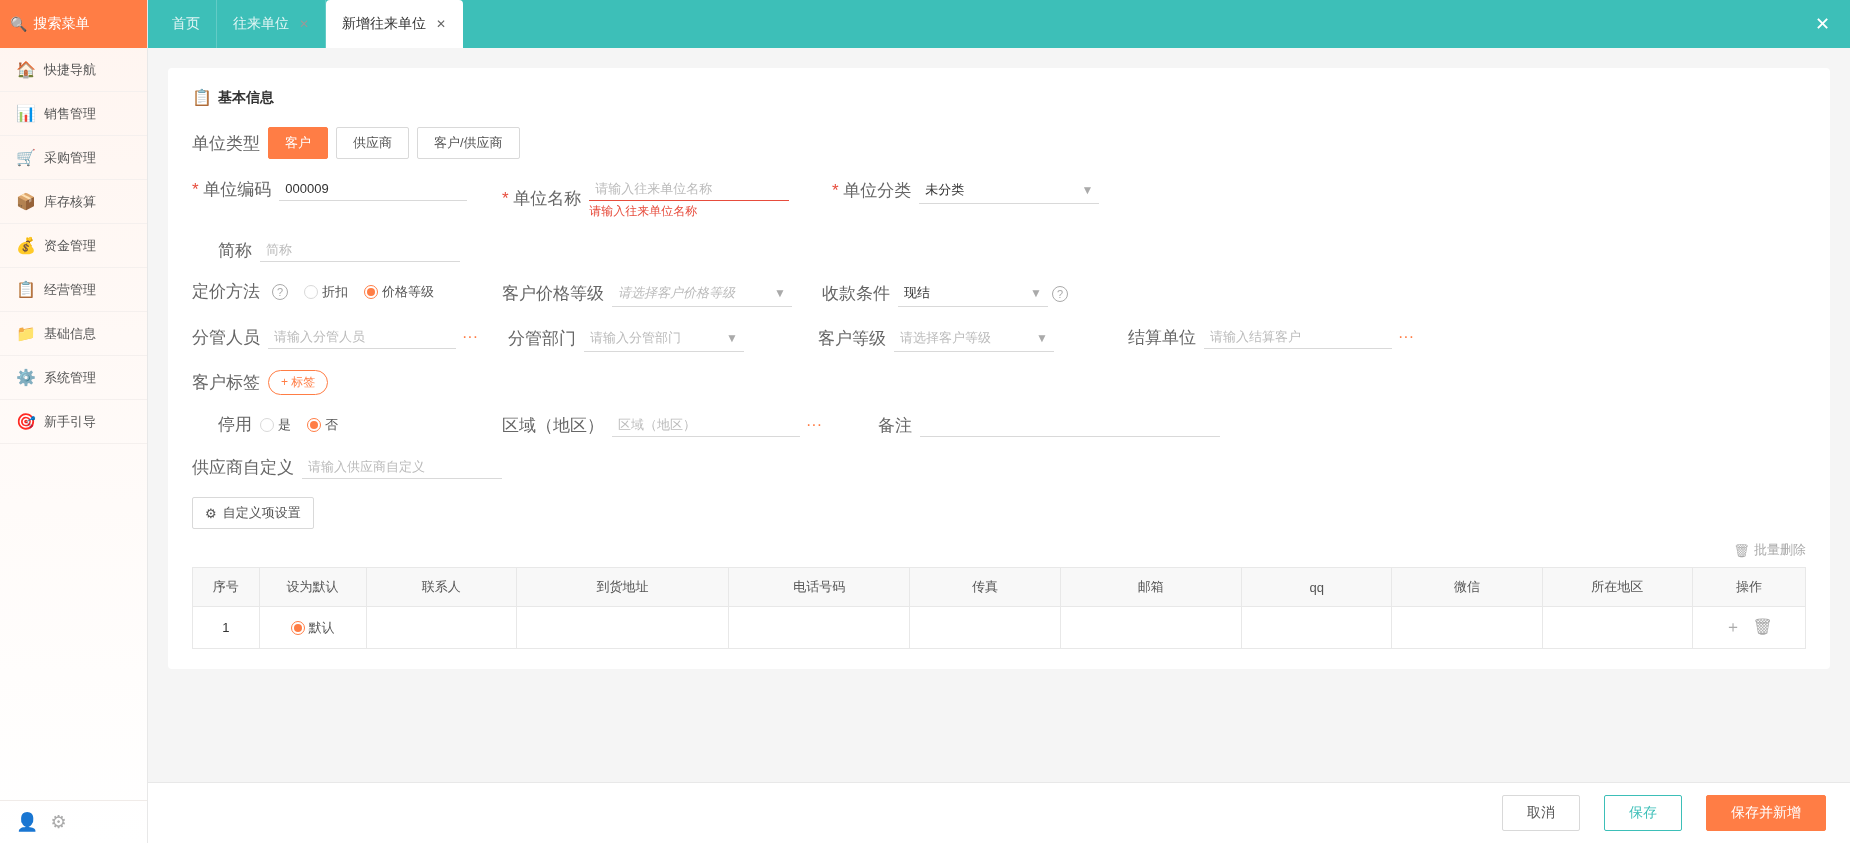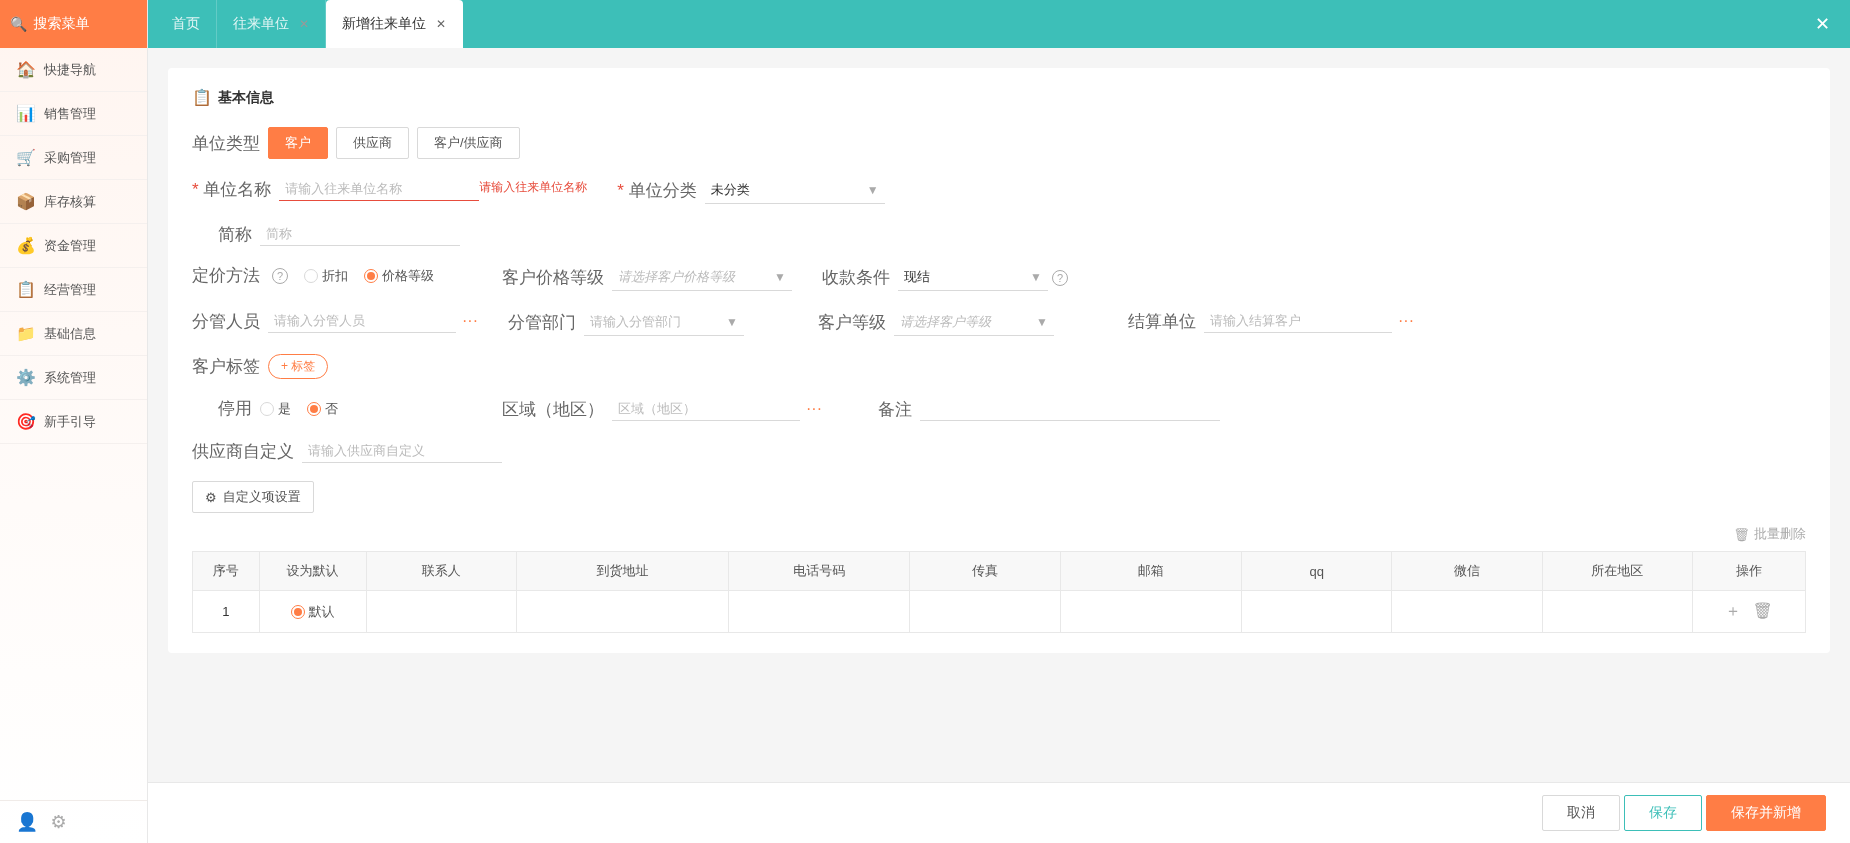--- a/index.html
+++ b/index.html
@@ -144,21 +144,21 @@
       align-items: center;
       border-bottom: 1px solid #d9d9d9;
       padding: 4px 6px;
       min-width: 160px;
       cursor: pointer;
       color: #bbb;
       font-size: 13px;
     }
     .form-select .val { color: #333; }
     .form-select .arrow { margin-left: auto; color: #aaa; font-size: 12px; }
-    .form-field-wrap { display: flex; flex-direction: row; }
+    .form-field-wrap { display: flex; flex-direction: column; }
 
     
     .type-buttons { display: flex; gap: 8px; }
     .type-btn {
       padding: 6px 16px;
       border: 1px solid #d9d9d9;
       background: white;
       cursor: pointer;
       border-radius: 2px;
       font-size: 13px;
@@ -246,21 +246,21 @@
       margin-bottom: 12px;
     }
 
     
     .page-footer {
       background: white;
       border-top: 1px solid #e8e8e8;
       padding: 12px 24px;
       display: flex;
       justify-content: flex-end;
-      gap: 4px;
+      gap: 24px;
       flex-shrink: 0;
     }
     .btn {
       padding: 8px 24px;
       border-radius: 2px;
       font-size: 14px;
       cursor: pointer;
       border: 1px solid #d9d9d9;
     }
     .btn-cancel { background: white; color: #555; }
@@ -377,20 +377,24 @@
           <span class="form-label">单位类型</span>
           <div class="type-buttons">
             <button class="type-btn active">客户</button>
             <button class="type-btn">供应商</button>
             <button class="type-btn">客户/供应商</button>
           </div>
         </div>
       </div>
 
       <div class="form-row">
+        <div class="form-group">
+          <span class="form-label required">单位编码</span>
+          <input class="form-input" type="text" value="000009" style="">
+        </div>
         <div class="form-group" style="min-width:300px;">
           <span class="form-label required">单位名称</span>
           <div class="form-field-wrap">
             <input class="form-input error" type="text" placeholder="请输入往来单位名称" style="min-width: 200px; border-bottom-color: rgb(231, 76, 60);">
             <span class="error-msg">请输入往来单位名称</span>
           </div>
         </div>
         <div class="form-group">
           <span class="form-label required">单位分类</span>
           <div class="form-select" style="min-width:180px;gap:45px;">
@@ -447,21 +451,21 @@
         </div>
         <div class="form-group">
           <span class="form-label">分管部门</span>
           <div class="form-select" style="min-width:160px;">
             <span style="color:#bbb;">请输入分管部门</span>
             <span class="arrow">▼</span>
           </div>
         </div>
         <div class="form-group">
           <span class="form-label">客户等级</span>
-          <div class="form-select" style="min-width:160px;font-style:italic;">
+          <div class="form-select" style="min-width:160px;">
             <span style="color:#bbb;">请选择客户等级</span>
             <span class="arrow">▼</span>
           </div>
         </div>
         <div class="form-group">
           <span class="form-label">结算单位</span>
           <input class="form-input" type="text" placeholder="请输入结算客户" style="min-width: 160px;">
           <span class="dots-btn">···</span>
         </div>
       </div>

